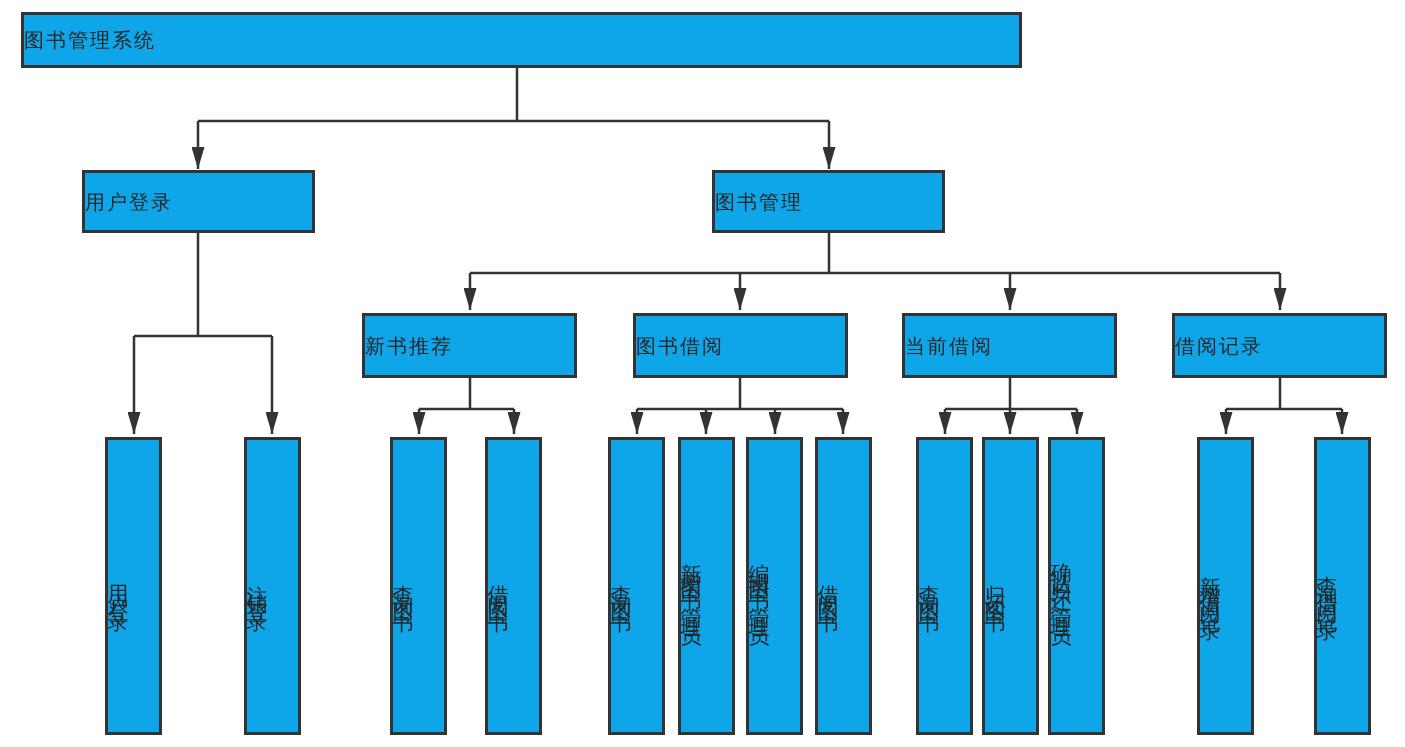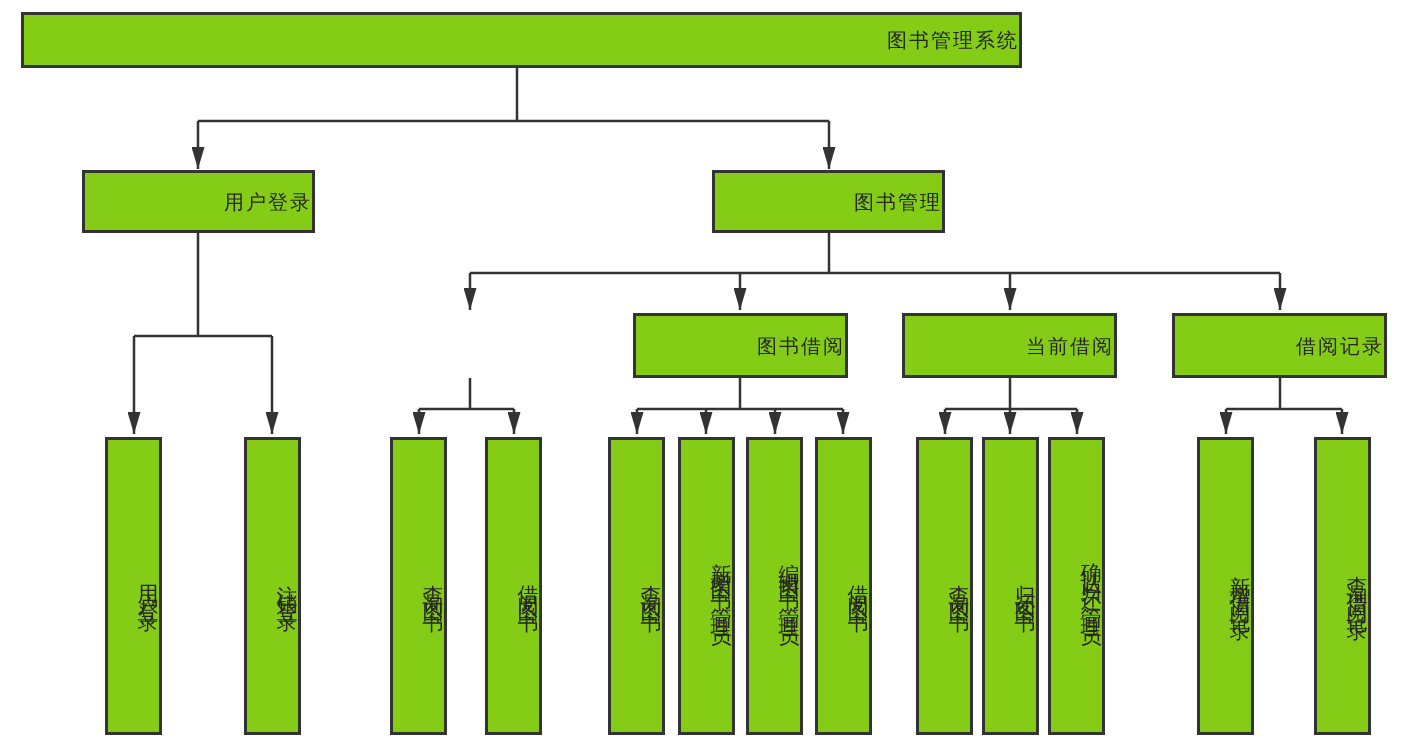--- a/index.html
+++ b/index.html
@@ -19,24 +19,24 @@
   }
   .wire {
     stroke: #333333;
     stroke-width: 2.5;
     fill: none;
   }
   .node {
     position: absolute;
     box-sizing: border-box;
     border: 3px solid #333333;
-    background: #84cc16;
+    background: #0ea5e9;
     display: flex;
     align-items: center;
-    justify-content: flex-end;
+    justify-content: flex-start;
     z-index: 2;
     color: #262626;
   }
   .node .lbl {
     font-size: 20px;
     letter-spacing: 2px;
     white-space: nowrap;
     line-height: 1;
   }
   
@@ -118,20 +118,23 @@
     <span class="lbl">图书管理系统</span>
   </div>
 
   <div class="node l2" style="left:82px">
     <span class="lbl">用户登录</span>
   </div>
   <div class="node l2" style="left:712px">
     <span class="lbl">图书管理</span>
   </div>
 
+  <div class="node l3" style="left:362px">
+    <span class="lbl">新书推荐</span>
+  </div>
   <div class="node l3" style="left:633px">
     <span class="lbl">图书借阅</span>
   </div>
   <div class="node l3" style="left:1172px">
     <span class="lbl">借阅记录</span>
   </div>
   <div class="node l3" style="left:902px">
     <span class="lbl">当前借阅</span>
   </div>
 

